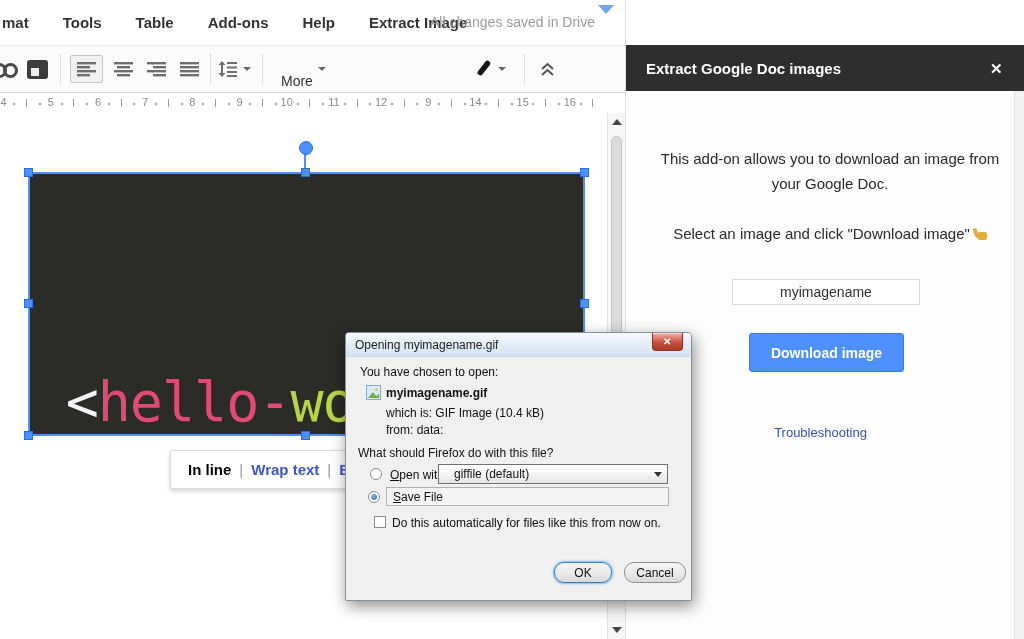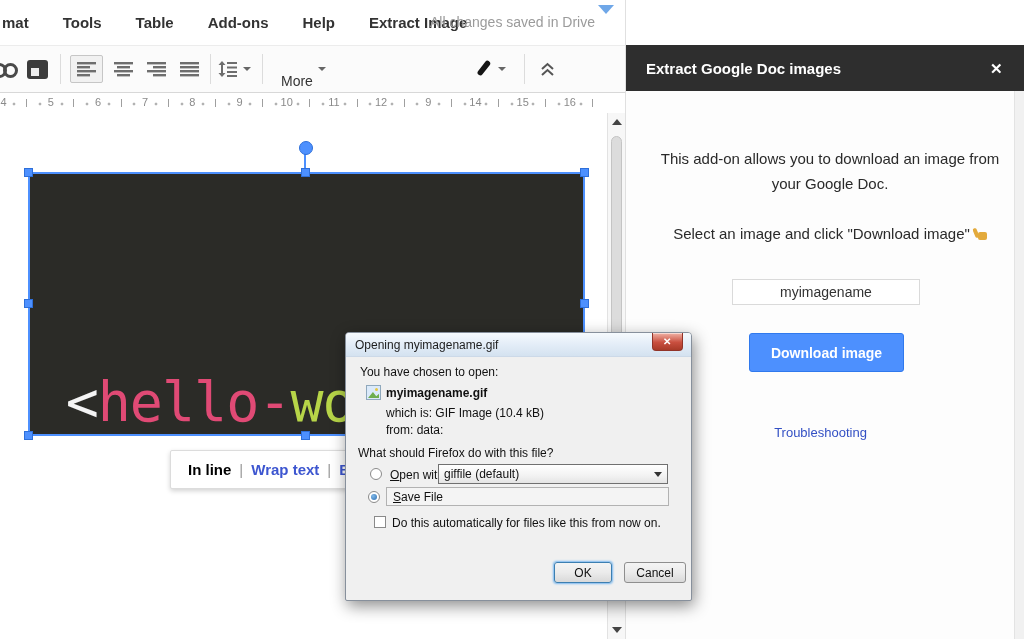--- a/index.html
+++ b/index.html
@@ -109,26 +109,26 @@
   .file-icon{position:absolute;left:20px;top:52px;width:15px;height:15px;border:1px solid #8fa8bc;background:#dbeafa;box-sizing:border-box;}
   .file-icon::before{content:"";position:absolute;left:1px;bottom:1px;width:11px;height:6px;background:#6fae4e;clip-path:polygon(0 100%,45% 0,75% 70%,100% 30%,100% 100%);}
   .file-icon::after{content:"";position:absolute;right:2px;top:2px;width:3px;height:3px;border-radius:50%;background:#e8c63f;}
   .dlg-bold{font-weight:700;}
   .radio{position:absolute;width:12px;height:12px;border:1px solid #8a8a8a;border-radius:50%;background:#fff;box-sizing:border-box;}
   .radio.checked::after{content:"";position:absolute;left:2px;top:2px;width:6px;height:6px;border-radius:50%;
     background:radial-gradient(circle at 35% 35%,#7fb8e8,#2f6fb2);}
   .fl::first-letter{text-decoration:underline;}
   .dlg-select{position:absolute;left:92px;top:131px;width:230px;height:20px;border:1px solid #707070;
     background:linear-gradient(#fff,#f2f2f2 60%,#e4e4e4);box-sizing:border-box;
-    display:flex;align-items:center;padding-left:5px;}
+    display:flex;align-items:center;padding-left:15px;}
   .dlg-select-arrow{position:absolute;right:5px;top:7px;width:0;height:0;
     border-left:4px solid transparent;border-right:4px solid transparent;border-top:5px solid #333;}
   .focus-box{position:absolute;left:40px;top:154px;width:283px;height:19px;border:1px solid #b2b2b2;box-sizing:border-box;background:#f4f4f4;}
   .checkbox{position:absolute;left:28px;top:183px;width:12px;height:12px;border:1px solid #8a8a8a;background:#fff;box-sizing:border-box;}
-  .dlg-btn{position:absolute;top:229px;height:21px;border:1px solid #8e8e8e;border-radius:3px;
+  .dlg-btn{position:absolute;top:229px;height:21px;border:1px solid #8e8e8e;border-radius:10px;
     background:linear-gradient(#f4f4f4,#ebebeb 50%,#d9d9d9);font-size:12px;color:#111;
     display:flex;align-items:center;justify-content:center;box-sizing:border-box;}
   .dlg-ok{left:208px;width:58px;border-color:#3c7fb1;box-shadow:0 0 2px 1px #7ab8f0;}
   .dlg-cancel{left:278px;width:62px;}
 </style>
 </head>
 <body>
 
 <div class="screen">
 

